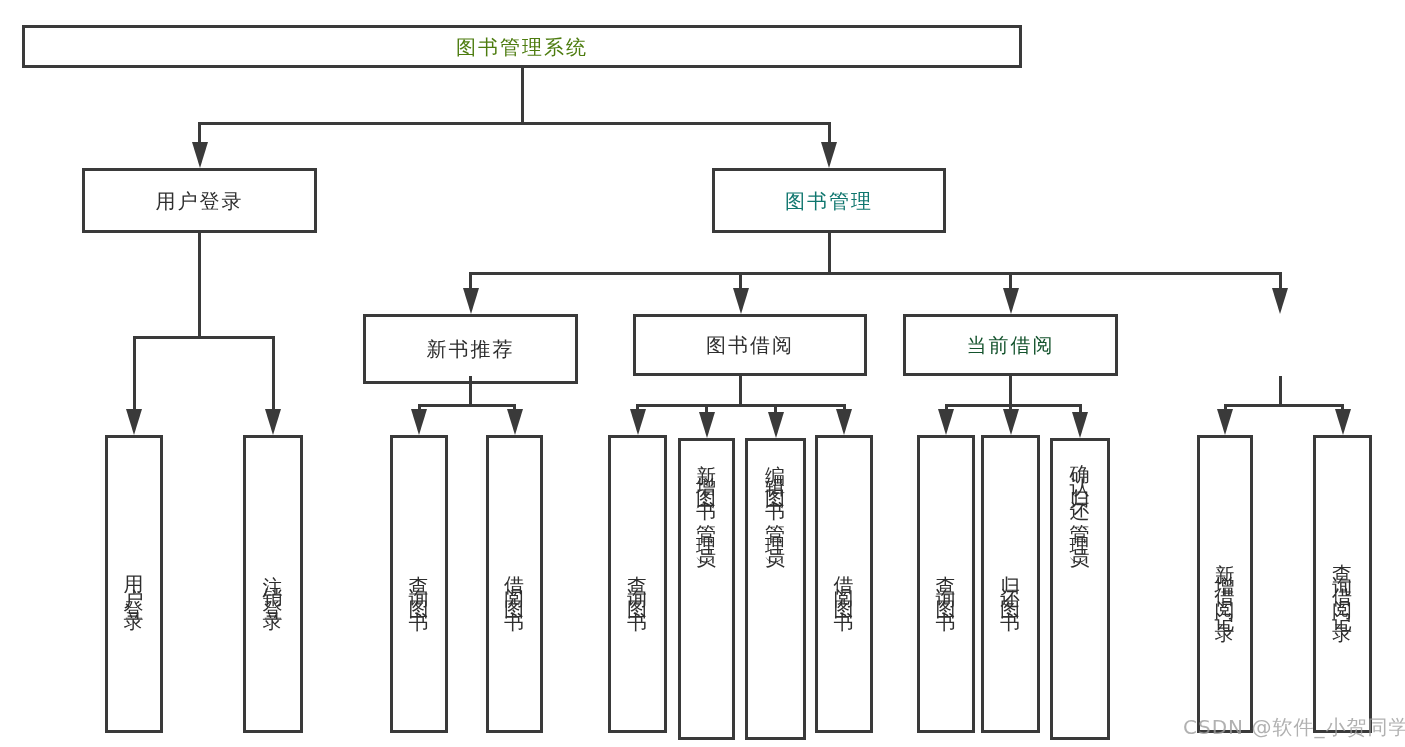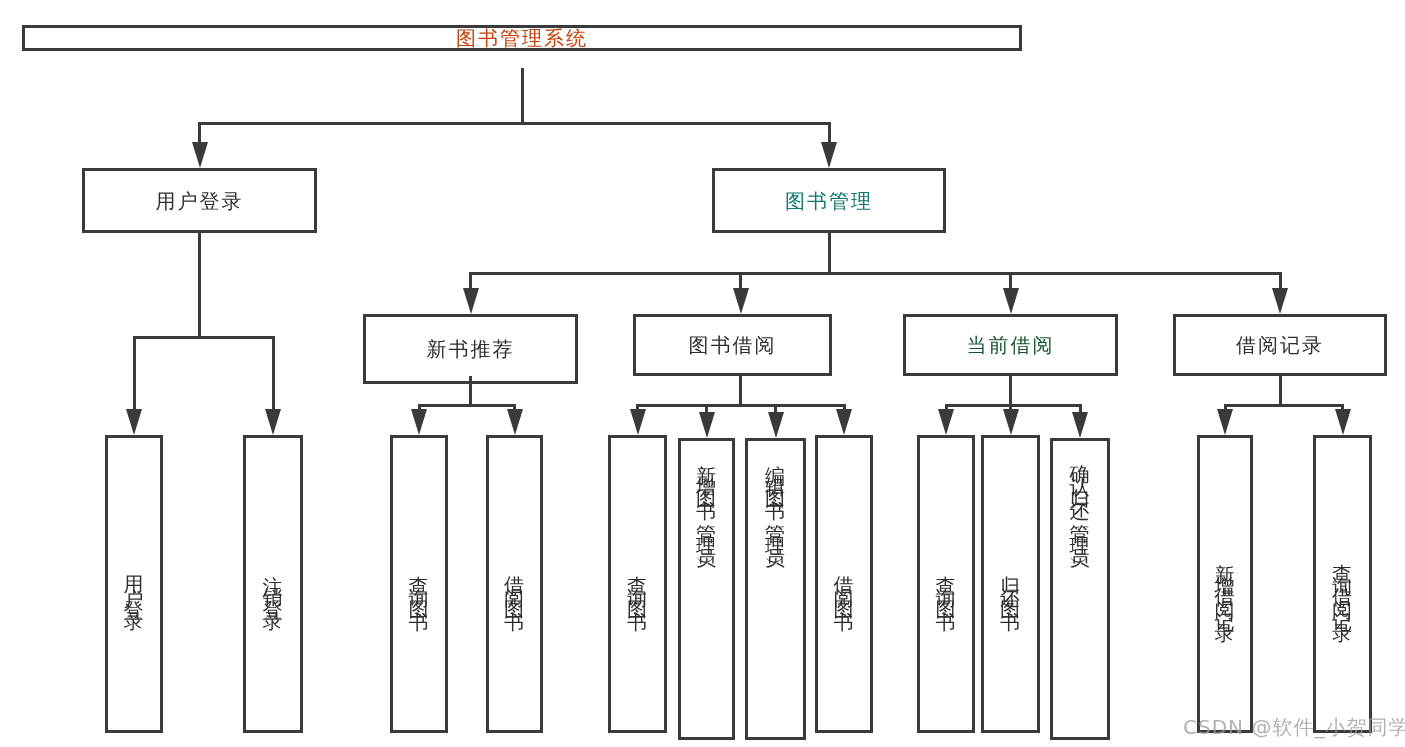--- a/index.html
+++ b/index.html
@@ -53,40 +53,37 @@
     white-space: nowrap;
     z-index: 10;
     letter-spacing: 1px;
   }
 </style>
 </head>
 <body>
 
 <div id="stage">
   <div class="watermark" style="color: rgb(158, 158, 158);">CSDN @软件_小贺同学</div>
-<div class="node" style="left: 22px; top: 25px; width: 1000px; height: 26px; border-color: rgb(58, 58, 58); color: #c2410c;">
+<div class="node" style="left: 22px; top: 25px; width: 1000px; height: 43px; border-color: rgb(58, 58, 58); color: #4d7c0f;">
       <span class="lbl">图书管理系统</span>
     </div>
     <div class="node" style="left: 82px; top: 168px; width: 235px; height: 65px; border-color: rgb(58, 58, 58); color: rgb(46, 46, 46);">
       <span class="lbl">用户登录</span>
     </div>
     <div class="node" style="left: 712px; top: 168px; width: 234px; height: 65px; border-color: rgb(58, 58, 58); color: #0f766e;">
       <span class="lbl">图书管理</span>
     </div>
     <div class="node" style="left: 363px; top: 314px; width: 215px; height: 70px; border-color: rgb(58, 58, 58); color: rgb(46, 46, 46);">
       <span class="lbl">新书推荐</span>
     </div>
-    <div class="node" style="left: 633px; top: 314px; width: 199px; height: 62px; border-color: rgb(58, 58, 58); color: rgb(46, 46, 46);">
+    <div class="node" style="left: 633px; top: 314px; width: 234px; height: 62px; border-color: rgb(58, 58, 58); color: rgb(46, 46, 46);">
       <span class="lbl">图书借阅</span>
     </div>
     <div class="node" style="left: 903px; top: 314px; width: 215px; height: 62px; border-color: rgb(58, 58, 58); color: #14532d;">
       <span class="lbl">当前借阅</span>
-    </div>
-    <div class="node" style="left: 1173px; top: 314px; width: 214px; height: 62px; border-color: rgb(58, 58, 58); color: rgb(46, 46, 46);">
-      <span class="lbl">借阅记录</span>
     </div>
     <div class="node vnode" style="left: 105px; top: 435px; width: 58px; height: 298px; border-color: rgb(58, 58, 58); color: rgb(46, 46, 46);">
       <span class="lbl">用户登录</span>
     </div>
     <div class="node vnode" style="left: 243px; top: 435px; width: 60px; height: 298px; border-color: rgb(58, 58, 58); color: rgb(46, 46, 46);">
       <span class="lbl">注销登录</span>
     </div>
     <div class="node vnode" style="left: 390px; top: 435px; width: 58px; height: 298px; border-color: rgb(58, 58, 58); color: rgb(46, 46, 46);">
       <span class="lbl">查询图书</span>
     </div>

